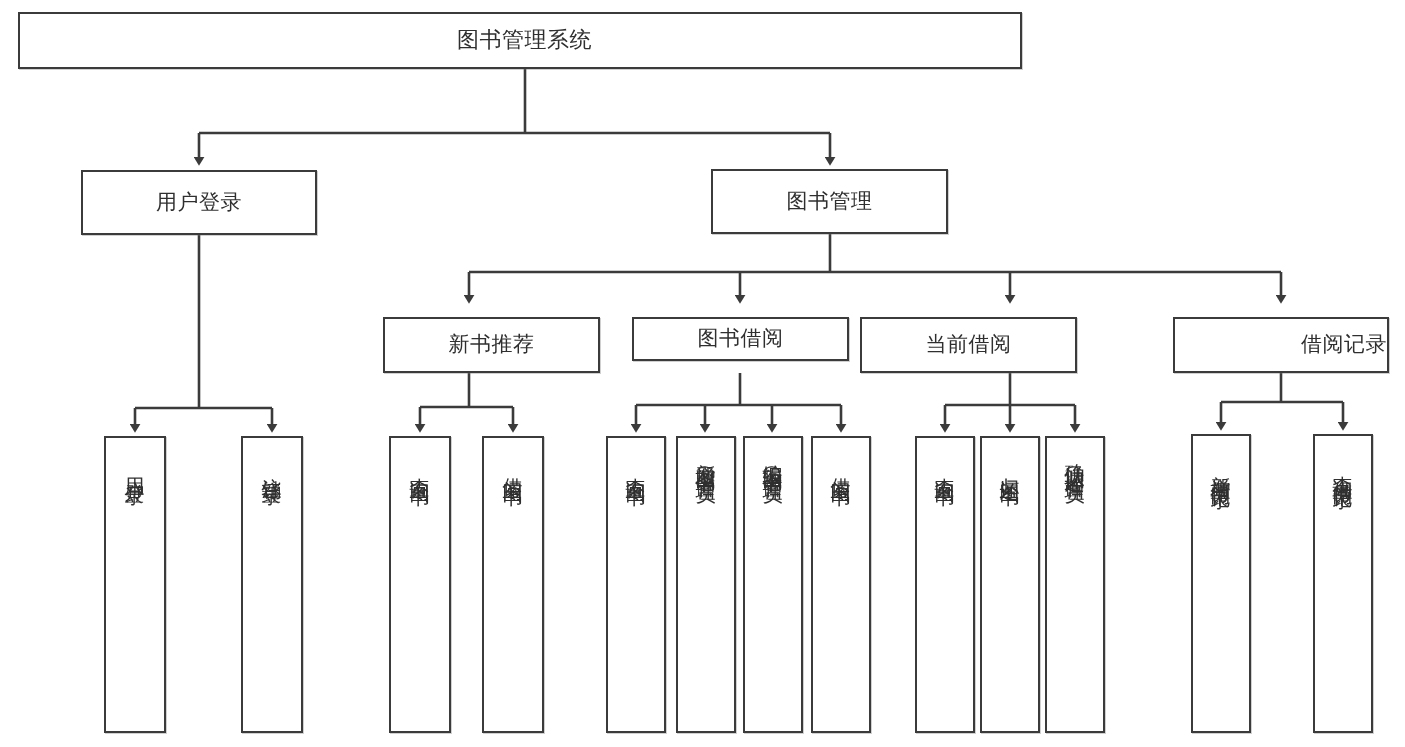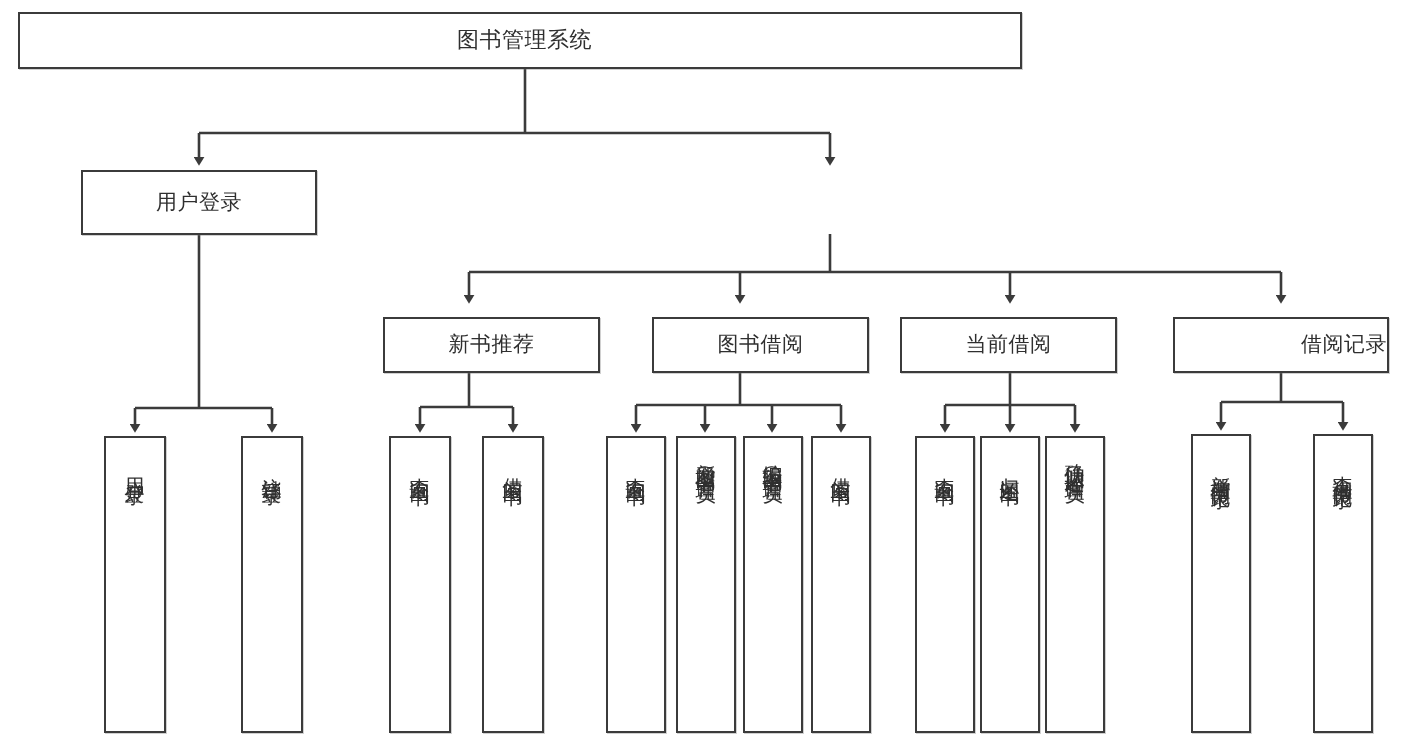--- a/index.html
+++ b/index.html
@@ -110,28 +110,31 @@
     </g>
   </svg>
 
   <div class="node root horiz" style="left:18px;top:12px;width:1004px;height:57px;padding-left:9px;">
     <span class="label">图书管理系统</span>
   </div>
 
   <div class="node horiz" style="left:81px;top:170px;width:236px;height:65px;">
     <span class="label">用户登录</span>
   </div>
+  <div class="node horiz" style="left:711px;top:169px;width:237px;height:65px;">
+    <span class="label">图书管理</span>
+  </div>
 
   <div class="node horiz" style="left:361px;top:317px;width:217px;height:56px;margin-left:22px;">
     <span class="label">新书推荐</span>
   </div>
-  <div class="node horiz" style="left:632px;top:317px;width:217px;height:56px;margin-left:20px;">
+  <div class="node horiz" style="left:632px;top:317px;width:217px;height:44px;">
     <span class="label">图书借阅</span>
   </div>
-  <div class="node horiz" style="left:900px;top:317px;width:217px;height:56px;">
+  <div class="node horiz" style="left:860px;top:317px;width:217px;height:56px;">
     <span class="label">当前借阅</span>
   </div>
   <div class="node horiz" style="left:1173px;top:317px;width:216px;height:56px;justify-content:flex-end;">
     <span class="label">借阅记录</span>
   </div>
 
   <div class="node vert" style="left:104px;top:436px;width:62px;height:297px;">
     <span class="label">用户登录</span>
   </div>
   <div class="node vert" style="left:241px;top:436px;width:62px;height:297px;">

